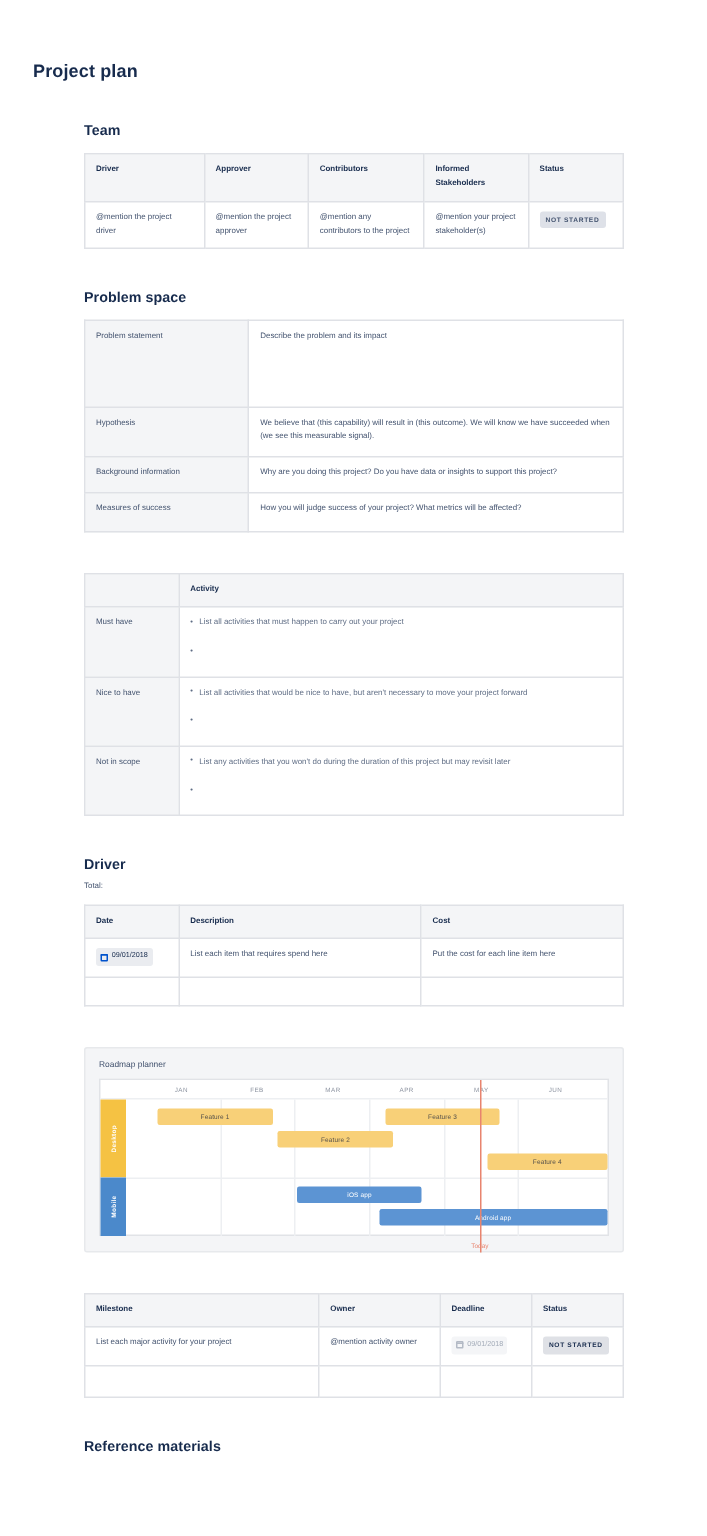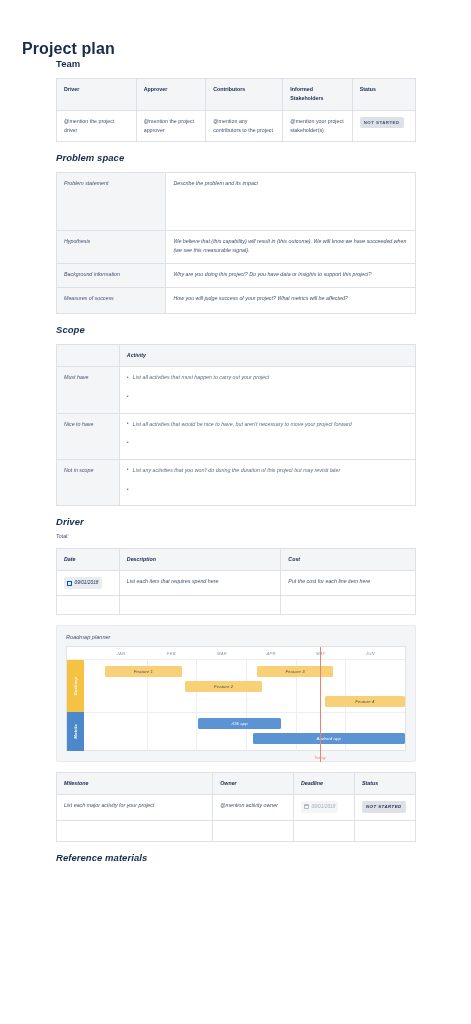--- a/index.html
+++ b/index.html
@@ -8,36 +8,36 @@
     background: #ffffff;
     font-family: "Liberation Sans", sans-serif;
     color: #172B4D;
     -webkit-font-smoothing: antialiased;
   }
   body { width: 471px; min-height: 1024px; position: relative; overflow: hidden; }
 
   .page { padding: 0; }
 
   .doc-title {
-    font-size: 16px;
+    font-size: 12px;
     font-weight: bold;
     color: #172B4D;
     letter-spacing: 0.1px;
     margin: 40px 0 0 22px;
   }
 
   .section { margin-left: 56px; margin-right: 55px; }
   .section-title {
     font-size: 9.5px;
     font-weight: bold;
     color: #172B4D;
     letter-spacing: 0.05px;
   }
-  .sec-gap-team   { }
-  .sec-gap        { margin-top: 10px; font-style: italic; }
+  .sec-gap-team   { margin-top: 28px; }
+  .sec-gap        { margin-top: 27px; }
 
   table.t {
     width: 100%;
     border-collapse: collapse;
     margin-top: 9px;
     table-layout: fixed;
   }
   table.t th, table.t td {
     border: 1px solid #DFE1E6;
     padding: 6px 7px;
@@ -246,21 +246,20 @@
       </tr>
       <tr class="ps-row-4">
         <td class="rowhead">Measures of success</td>
         <td class="placeholder">How you will judge success of your project? What metrics will be affected?</td>
       </tr>
     </tbody>
       </table>
   </div>
 
   <div class="section sec-gap">
-    <div class="section-title">Scope</div>
     <table class="t scope-tbl">
       <tbody>
           <tr>
         <th class="c1"></th>
         <th>Activity</th>
       </tr>
       <tr>
         <td class="rowhead">Must have</td>
         <td>
           <ul>

